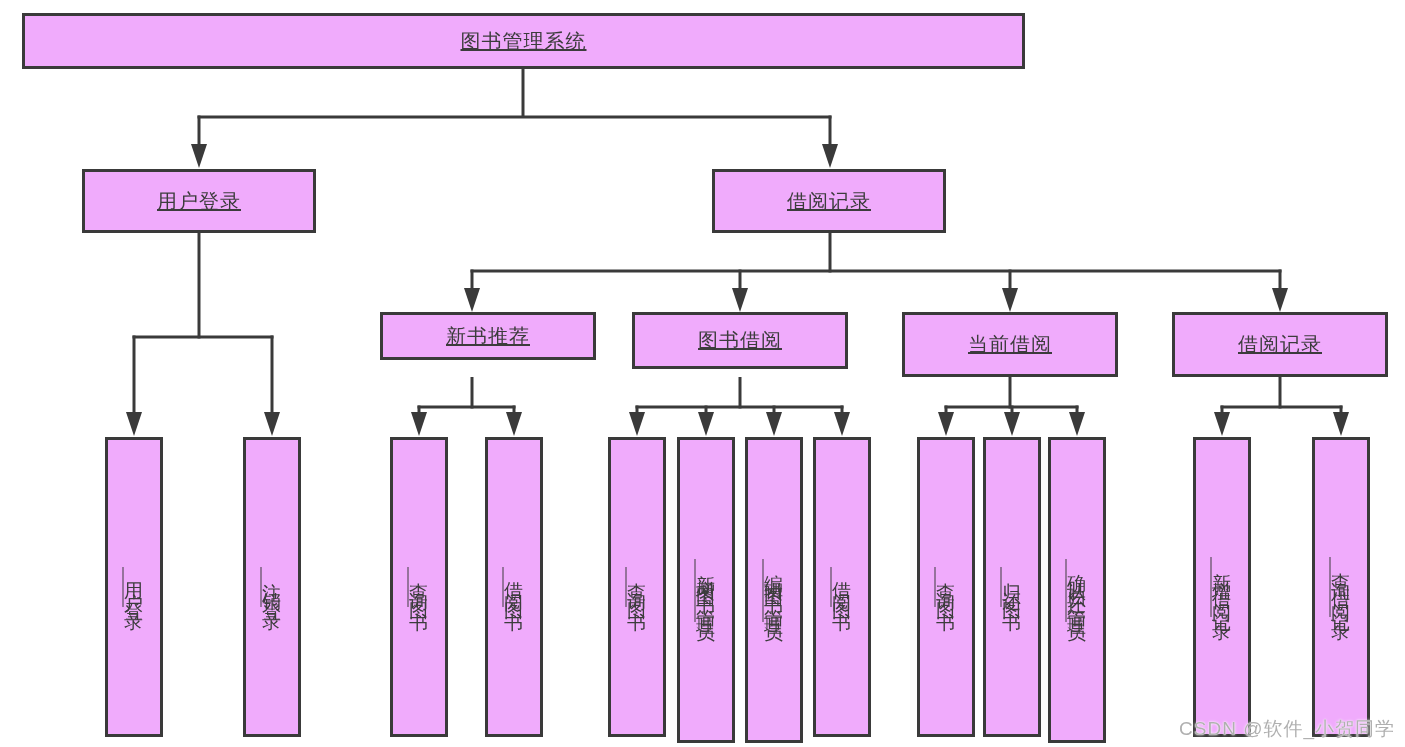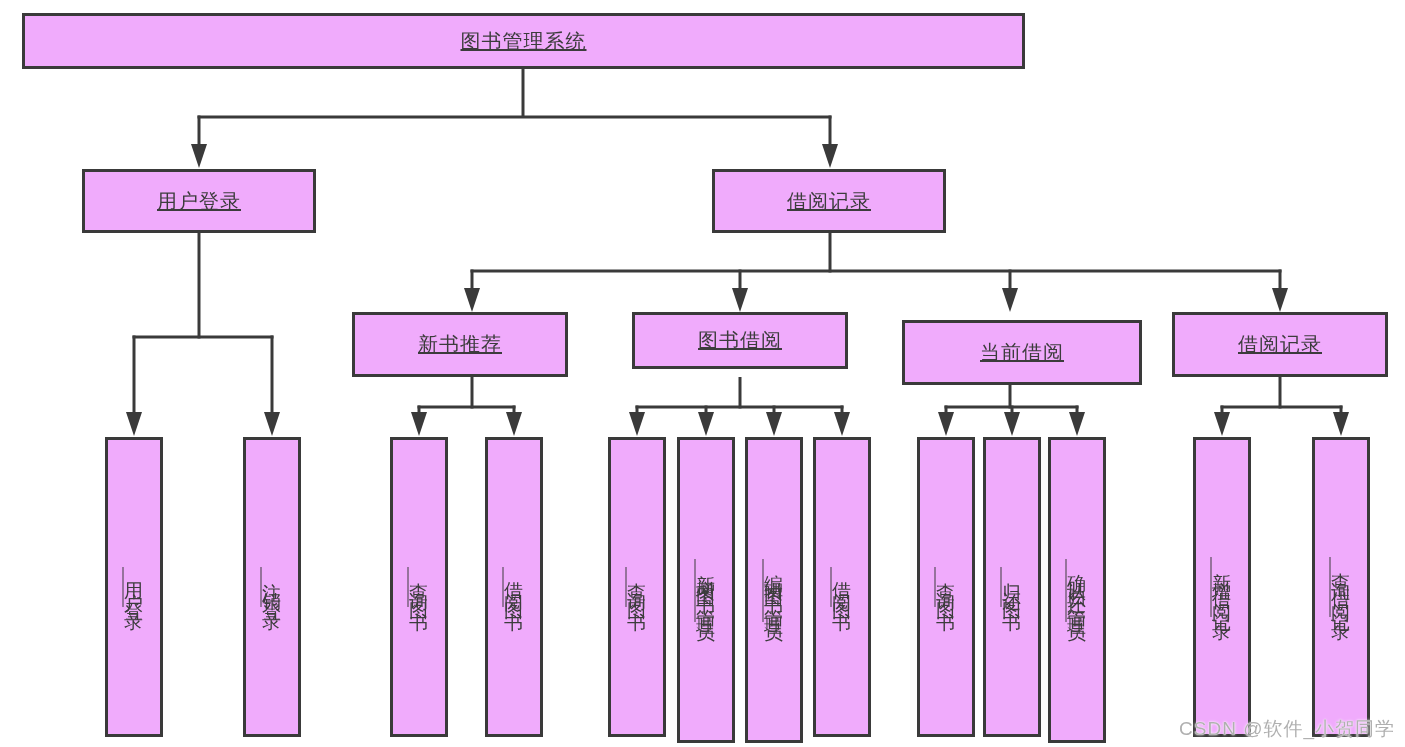--- a/index.html
+++ b/index.html
@@ -119,27 +119,27 @@
     <span class="hlabel">图书管理系统</span>
   </div>
 
   <div class="box" style="left:82px;top:169px;width:234px;height:64px">
     <span class="hlabel">用户登录</span>
   </div>
   <div class="box" style="left:712px;top:169px;width:234px;height:64px">
     <span class="hlabel">借阅记录</span>
   </div>
 
-  <div class="box" style="left:352px;top:312px;width:216px;height:65px">
+  <div class="box" style="left:380px;top:312px;width:216px;height:48px">
     <span class="hlabel">新书推荐</span>
   </div>
   <div class="box" style="left:632px;top:312px;width:216px;height:57px">
     <span class="hlabel">图书借阅</span>
   </div>
-  <div class="box" style="left:902px;top:320px;width:240px;height:65px">
+  <div class="box" style="left:902px;top:312px;width:216px;height:65px">
     <span class="hlabel">当前借阅</span>
   </div>
   <div class="box" style="left:1172px;top:312px;width:216px;height:65px">
     <span class="hlabel">借阅记录</span>
   </div>
 
   <div class="box" style="left:105px;top:437px;width:58px;height:300px">
     <span class="vtext">用户登录</span>
   </div>
   <div class="box" style="left:243px;top:437px;width:58px;height:300px">

